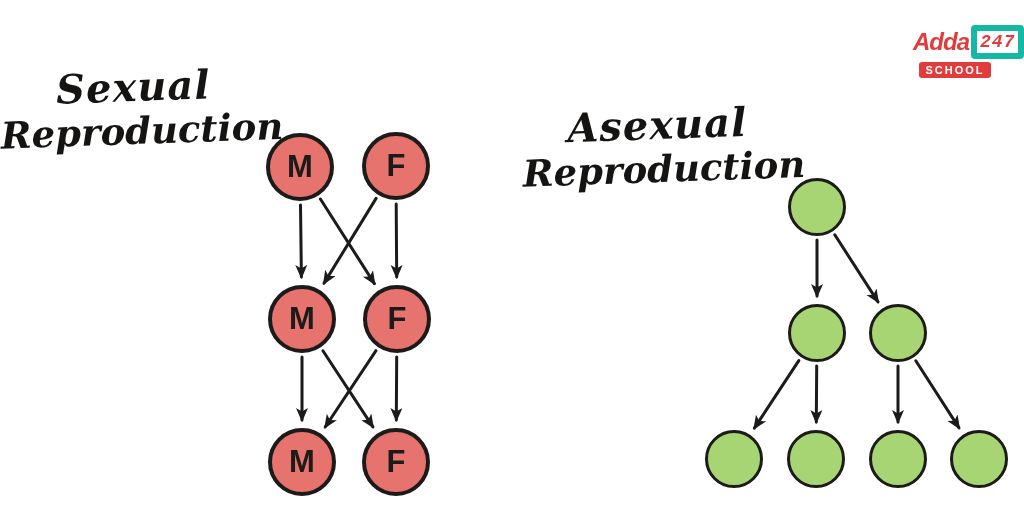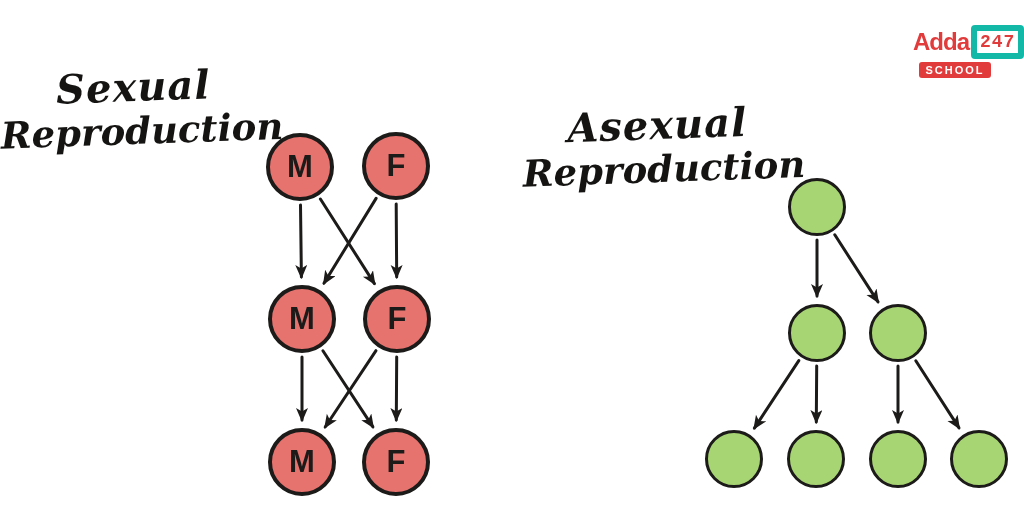--- a/index.html
+++ b/index.html
@@ -50,21 +50,21 @@
     font-size: 31px;
     font-family: "Liberation Sans", sans-serif;
   }
   .node-green {
     width: 58px; height: 58px;
     background: #a8d573;
     border: 3px solid #1d1b1a;
   }
   
   .logo { position: absolute; left: 913px; top: 25px; width: 100px; }
-  .logo-top { display: flex; align-items: center; gap: 2px; }
+  .logo-top { display: flex; align-items: center; gap: 2px; font-style: italic; }
   .logo-brand {
     color: #e23b3c;
     font-weight: bold;
     font-size: 24px;
     letter-spacing: -1px;
     font-family: "Liberation Sans", sans-serif;
   }
   .logo-number {
     color: #e23b3c;
     font-weight: bold;

